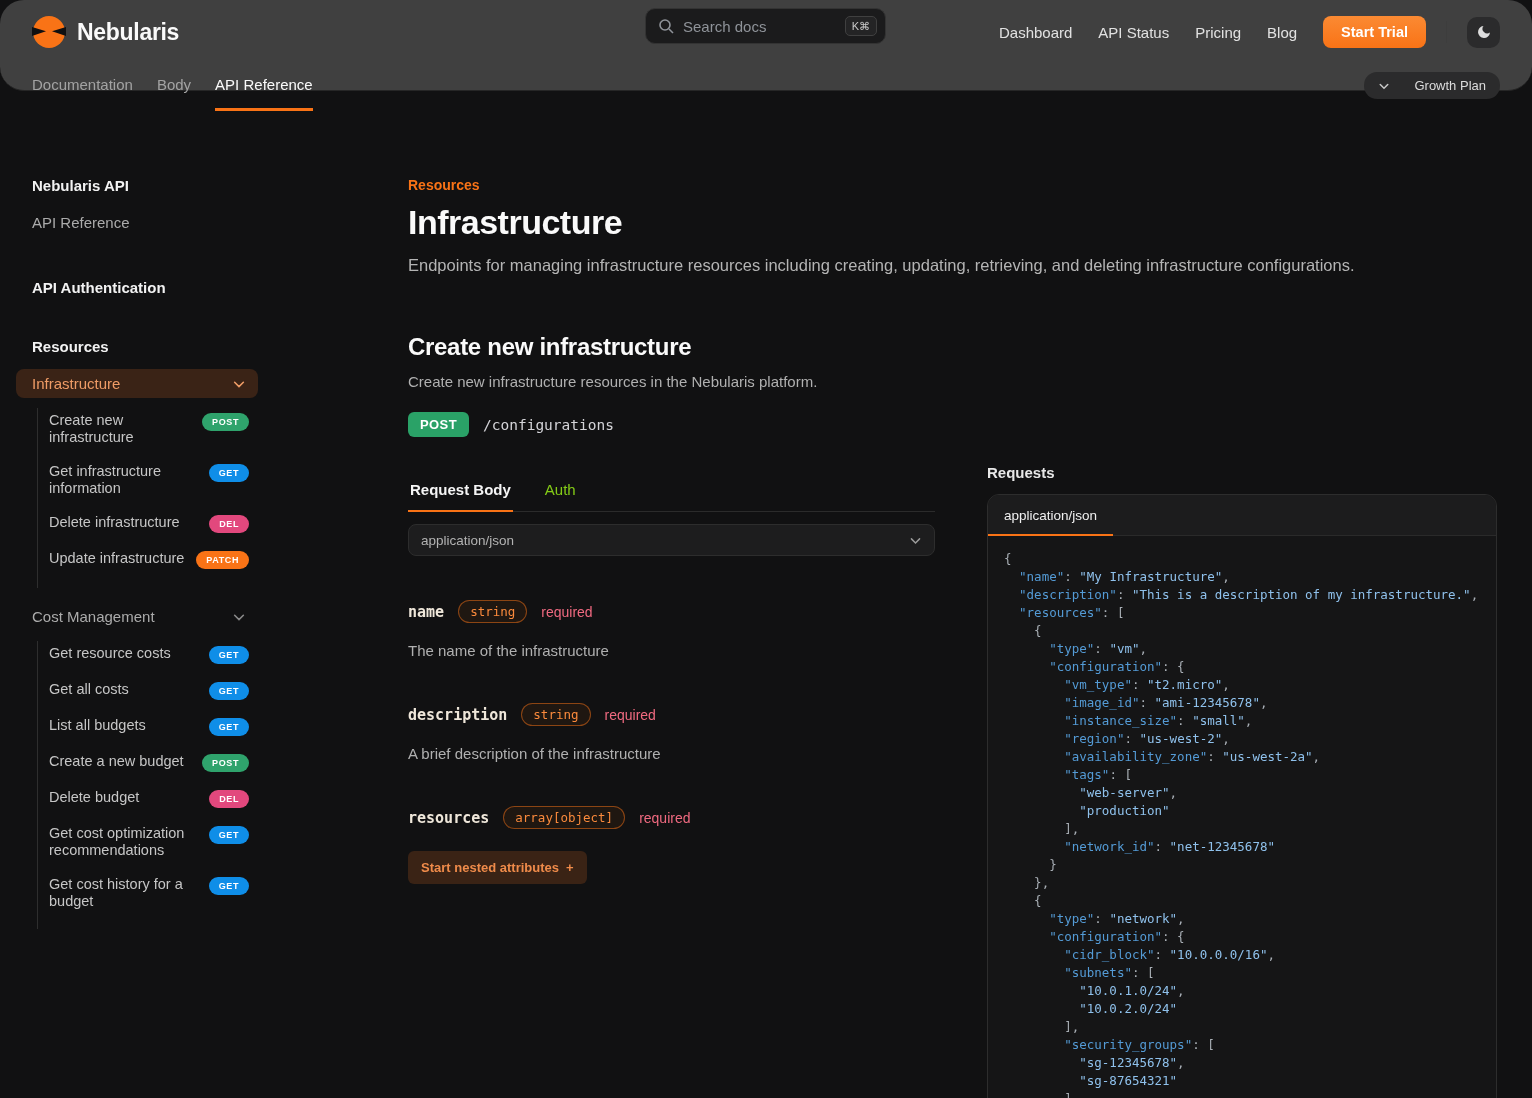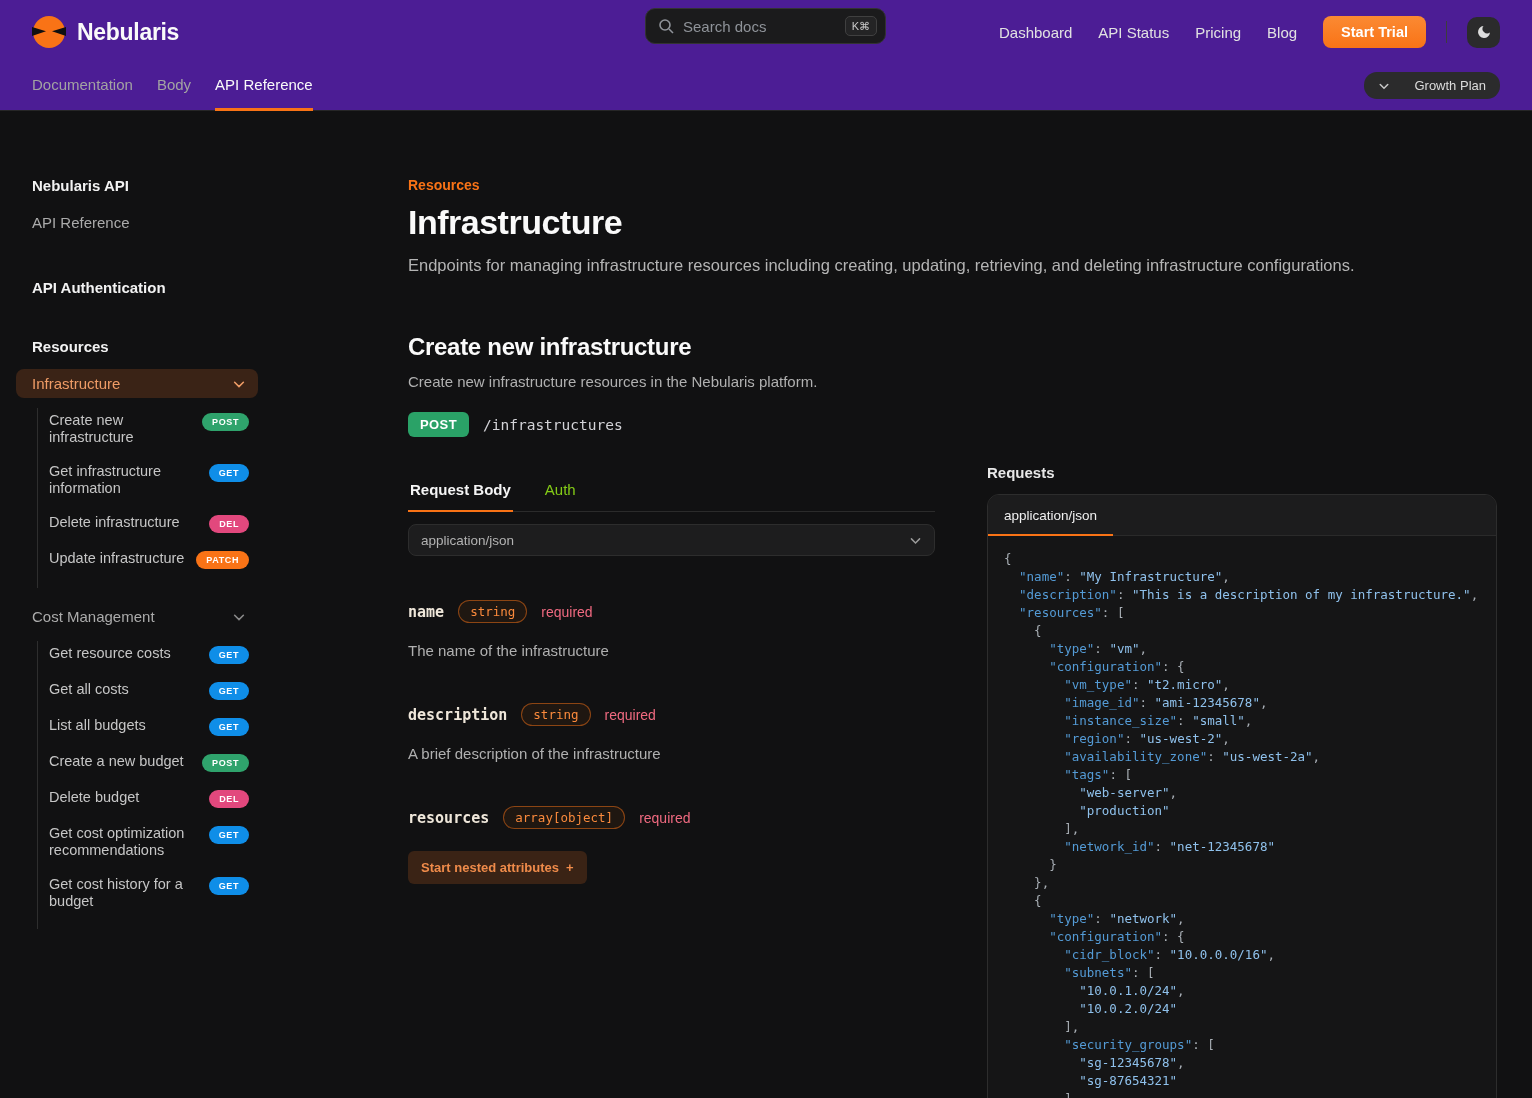--- a/index.html
+++ b/index.html
@@ -3,21 +3,21 @@
 <meta charset="utf-8">
 <style>
   * { margin:0; padding:0; box-sizing:border-box; }
   html,body { background:#0e0e0f; }
   .page {
     position:relative; width:1532px; height:1098px; overflow:hidden;
     background:#111112; color:#e5e5e5;
     font-family:"Liberation Sans", sans-serif;
   }
   
-  .header { position:absolute; top:0; left:0; right:0; height:111px; background:#4c1d95; border-bottom:1px solid #262626; }
+  .header { position:absolute; top:0; left:0; right:0; height:91px; background:#404040; border-bottom:1px solid #262626;border-radius:24px; }
   .header-row1 { position:relative; height:64px; display:flex; align-items:center; padding:0 32px; }
   .brand { display:flex; align-items:center; gap:11px; cursor:pointer; }
   .brand-name { font-size:23px; font-weight:bold; color:#fafafa; letter-spacing:-0.3px; }
   .searchbox {
     position:absolute; left:645px; top:8px; width:241px; height:36px;
     display:flex; align-items:center; gap:9px; padding:0 8px 0 12px;
     background:#1b1b1c; border:1px solid #333; border-radius:10px;
   }
   .searchbox input { flex:1; min-width:0; background:transparent; border:none; outline:none; color:#d4d4d4; font-size:15px; font-family:"Liberation Sans", sans-serif; }
   .searchbox input::placeholder { color:#8f9399; }
@@ -232,21 +232,21 @@
     <div class="page-desc">Endpoints for managing infrastructure resources including creating, updating, retrieving, and deleting infrastructure configurations.</div>
 
     <div class="columns">
 
       <div class="docs-col">
         <h2 class="section-title">Create new infrastructure</h2>
         <div class="section-desc">Create new infrastructure resources in the Nebularis platform.</div>
 
         <div class="endpoint-row">
           <span class="endpoint-method">POST</span>
-          <span class="endpoint-path">/infrastructures</span>
+          <span class="endpoint-path">/configurations</span>
         </div>
 
         <div class="body-tabs" id="body-tabs">
             <button class="body-tab active">Request Body</button>
             <button class="body-tab">Auth</button>
           </div>
 
         <div class="ct-select">
           <span>application/json</span>
           <span class="icon">

